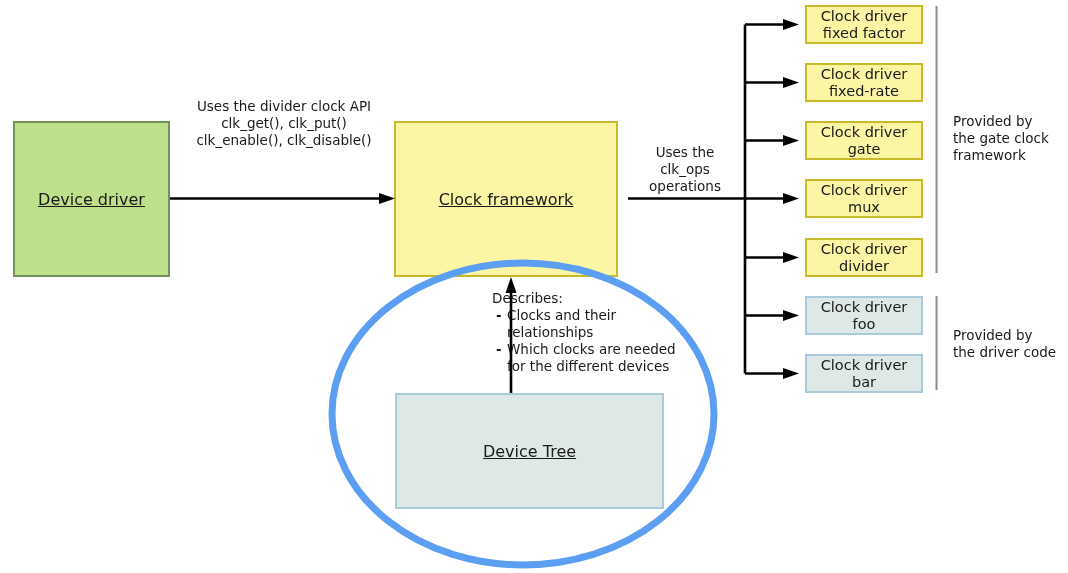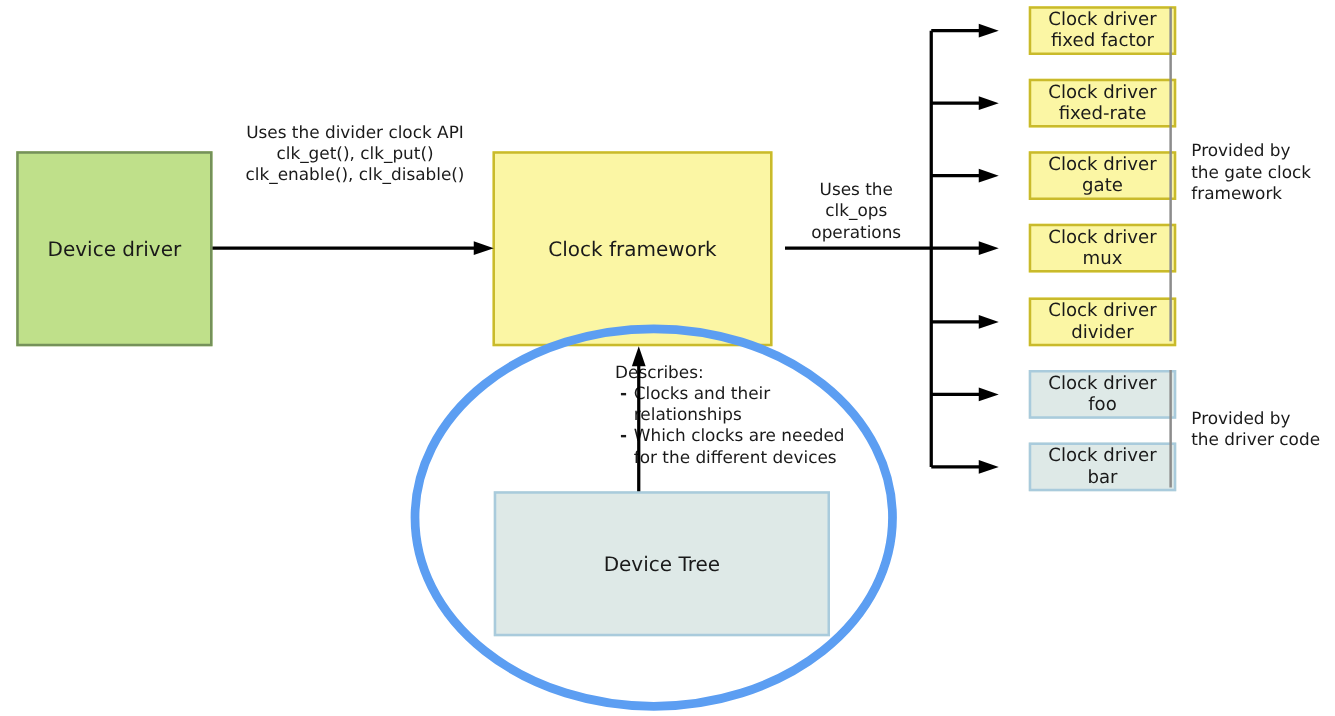--- a/index.html
+++ b/index.html
@@ -7,29 +7,29 @@
     --yellow-fill:#fbf6a4; --yellow-border:#c9ba2b;
     --gray-fill:#dee9e7; --gray-border:#a9cbdc;
     --ellipse-blue:#5c9ef2; --line-black:#000000; --separator-gray:#8c8c8c;
   }
   *{margin:0;padding:0;box-sizing:border-box;}
   body{background:#ffffff;font-family:"DejaVu Sans",sans-serif;}
   #canvas{position:relative;width:1068px;height:573px;background:#ffffff;overflow:hidden;}
 
   .box{position:absolute;display:flex;align-items:center;justify-content:center;
        text-align:center;color:#1a1a1a;z-index:1;}
-  .big-box{font-size:16px;}
+  .big-box{font-size:16px;text-decoration:underline;}
   #dev-driver{left:13px;top:121px;width:157px;height:156px;
       background:var(--green-fill);border:2px solid var(--green-border);}
   #clk-fw{left:394px;top:121px;width:224px;height:156px;
       background:var(--yellow-fill);border:2px solid var(--yellow-border);}
   #dev-tree{left:395px;top:393px;width:269px;height:116px;
       background:var(--gray-fill);border:2px solid var(--gray-border);}
 
-  .driver-box{left:823px;width:118px;height:39px;font-size:14.5px;line-height:17px;
+  .driver-box{left:805px;width:118px;height:39px;font-size:14.5px;line-height:17px;
       flex-direction:column;}
   .driver-box.yellow{background:var(--yellow-fill);border:2px solid var(--yellow-border);}
   .driver-box.grayblue{background:var(--gray-fill);border:2px solid var(--gray-border);}
 
   .note{position:absolute;font-size:13.5px;line-height:17px;color:#1a1a1a;z-index:2;}
   #api-note{left:154px;top:98px;width:260px;text-align:center;}
   #ops-note{left:635px;top:132px;width:100px;text-align:center;margin-top:12px;}
   #legend-base{left:953px;top:113px;text-align:left;}
   #legend-driver{left:953px;top:327px;text-align:left;}
   #describes{left:492px;top:290px;width:210px;text-align:left;}

